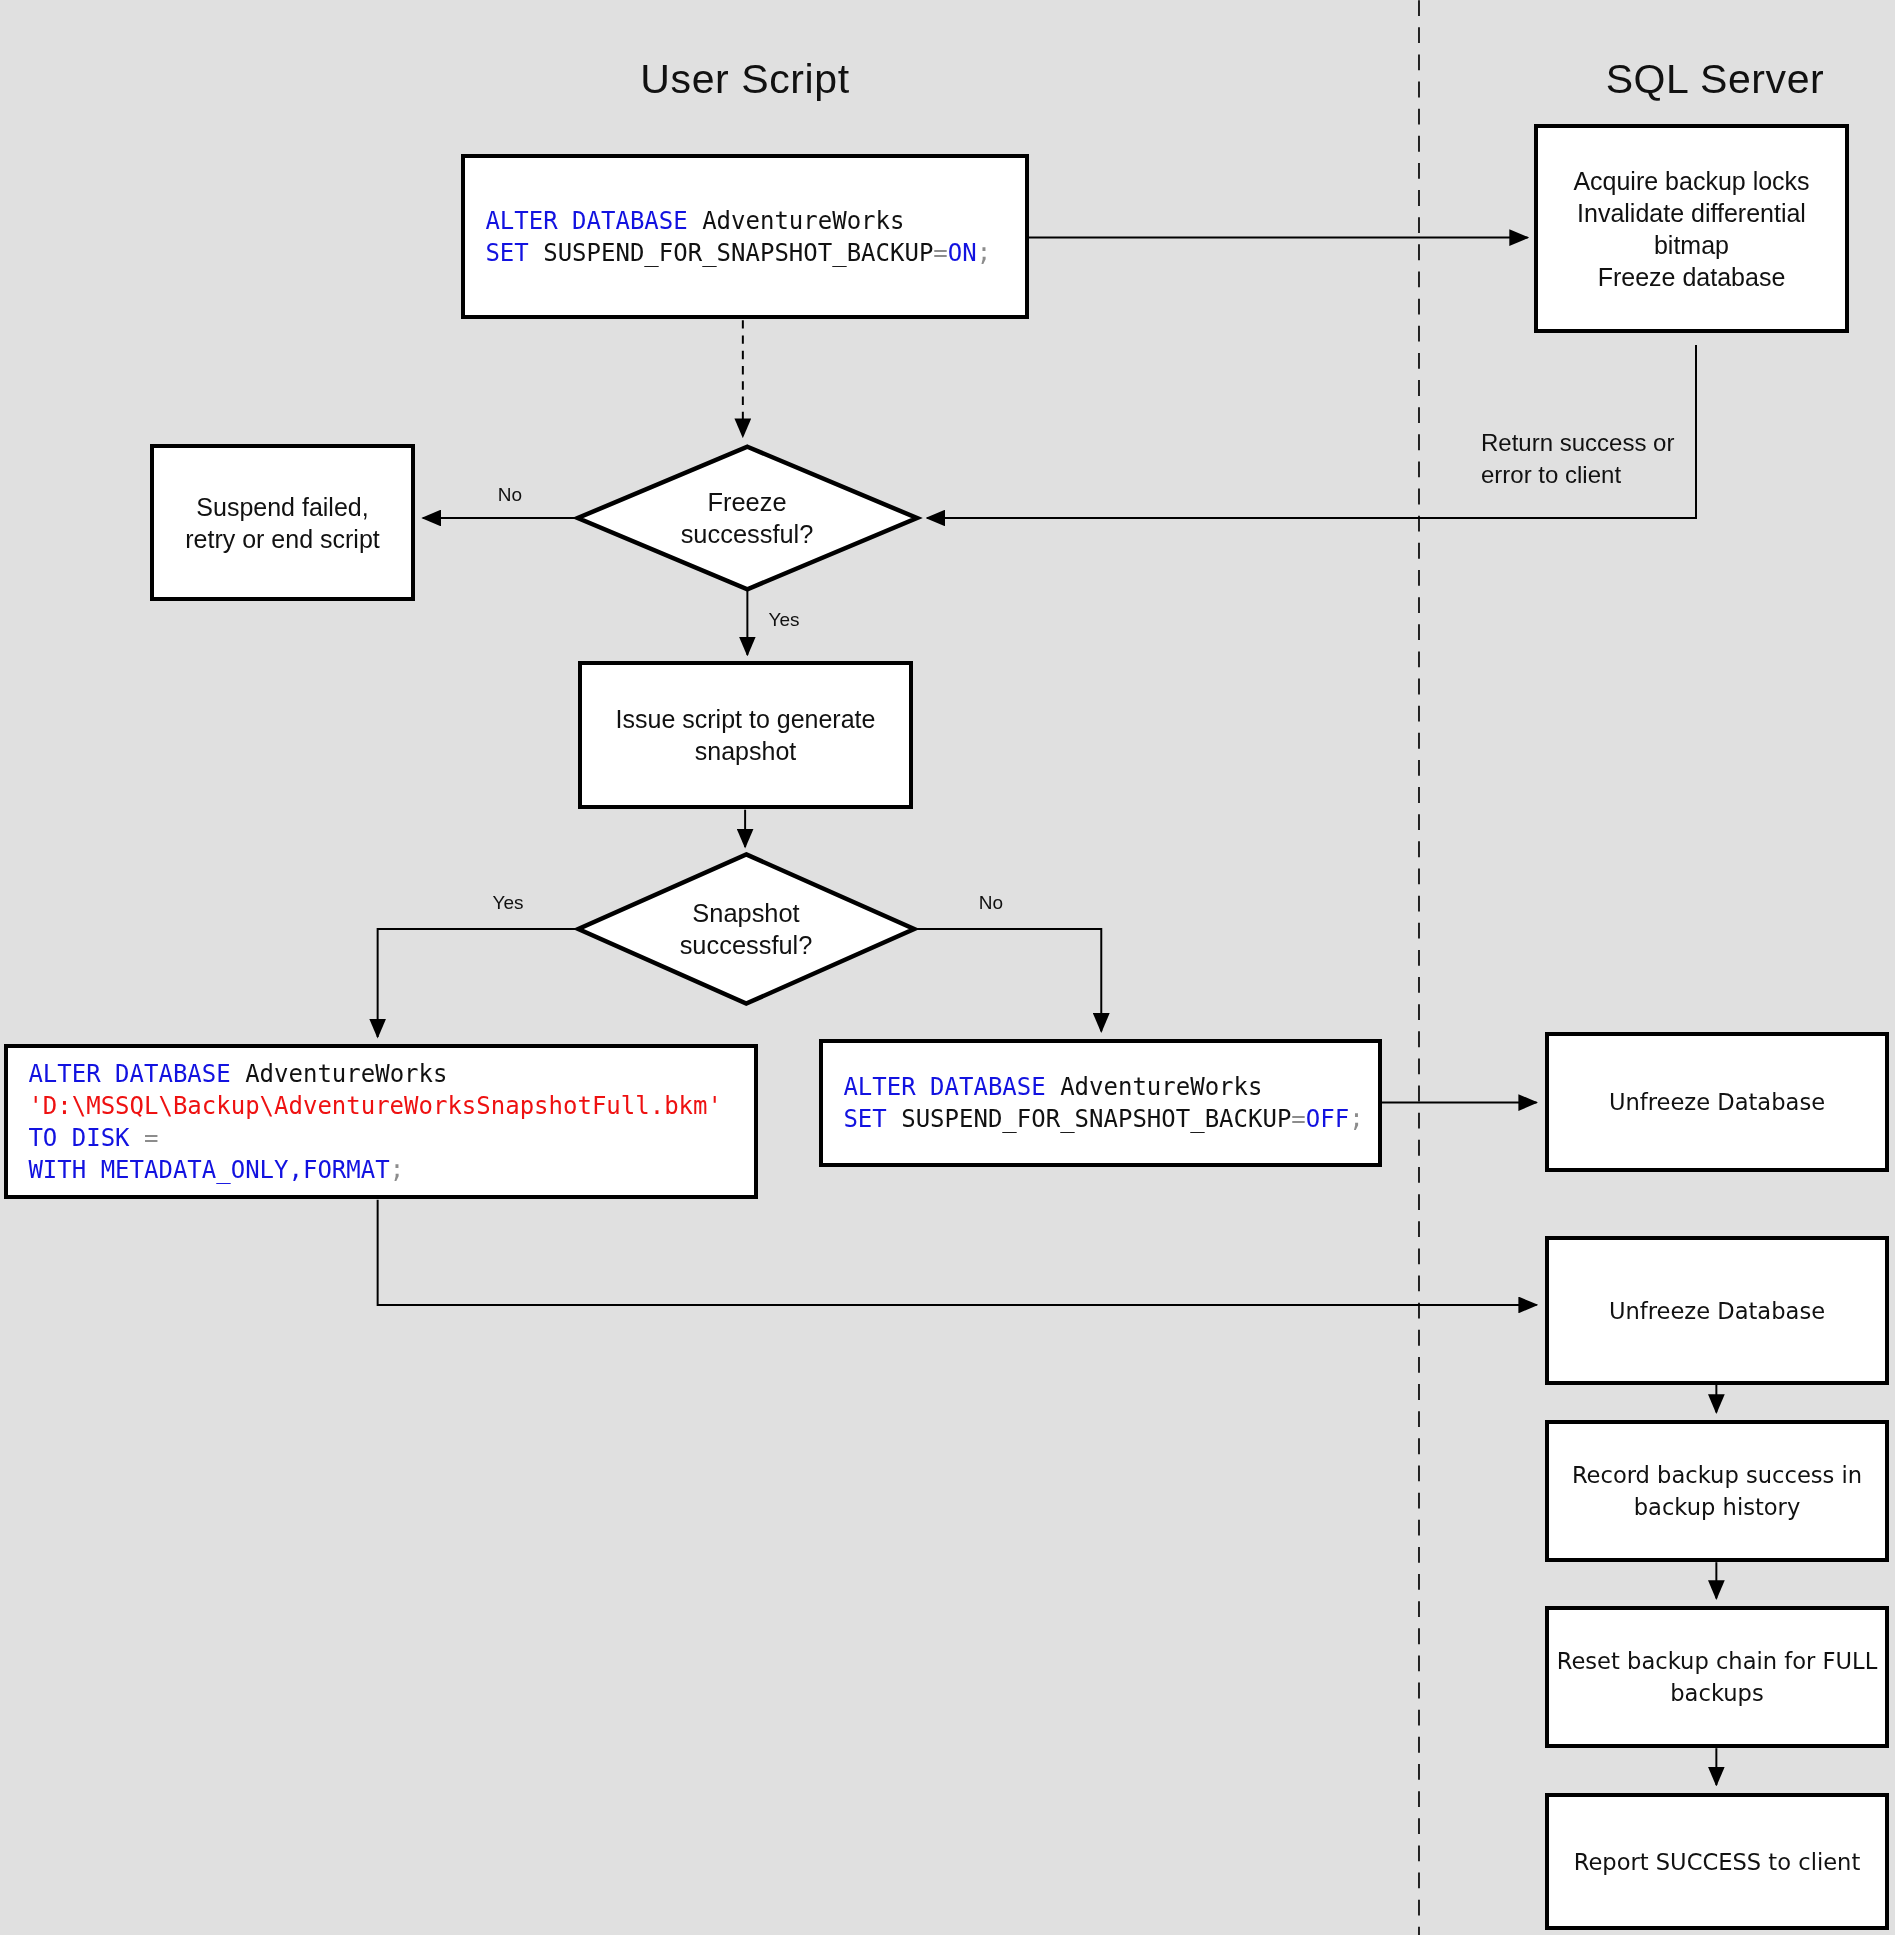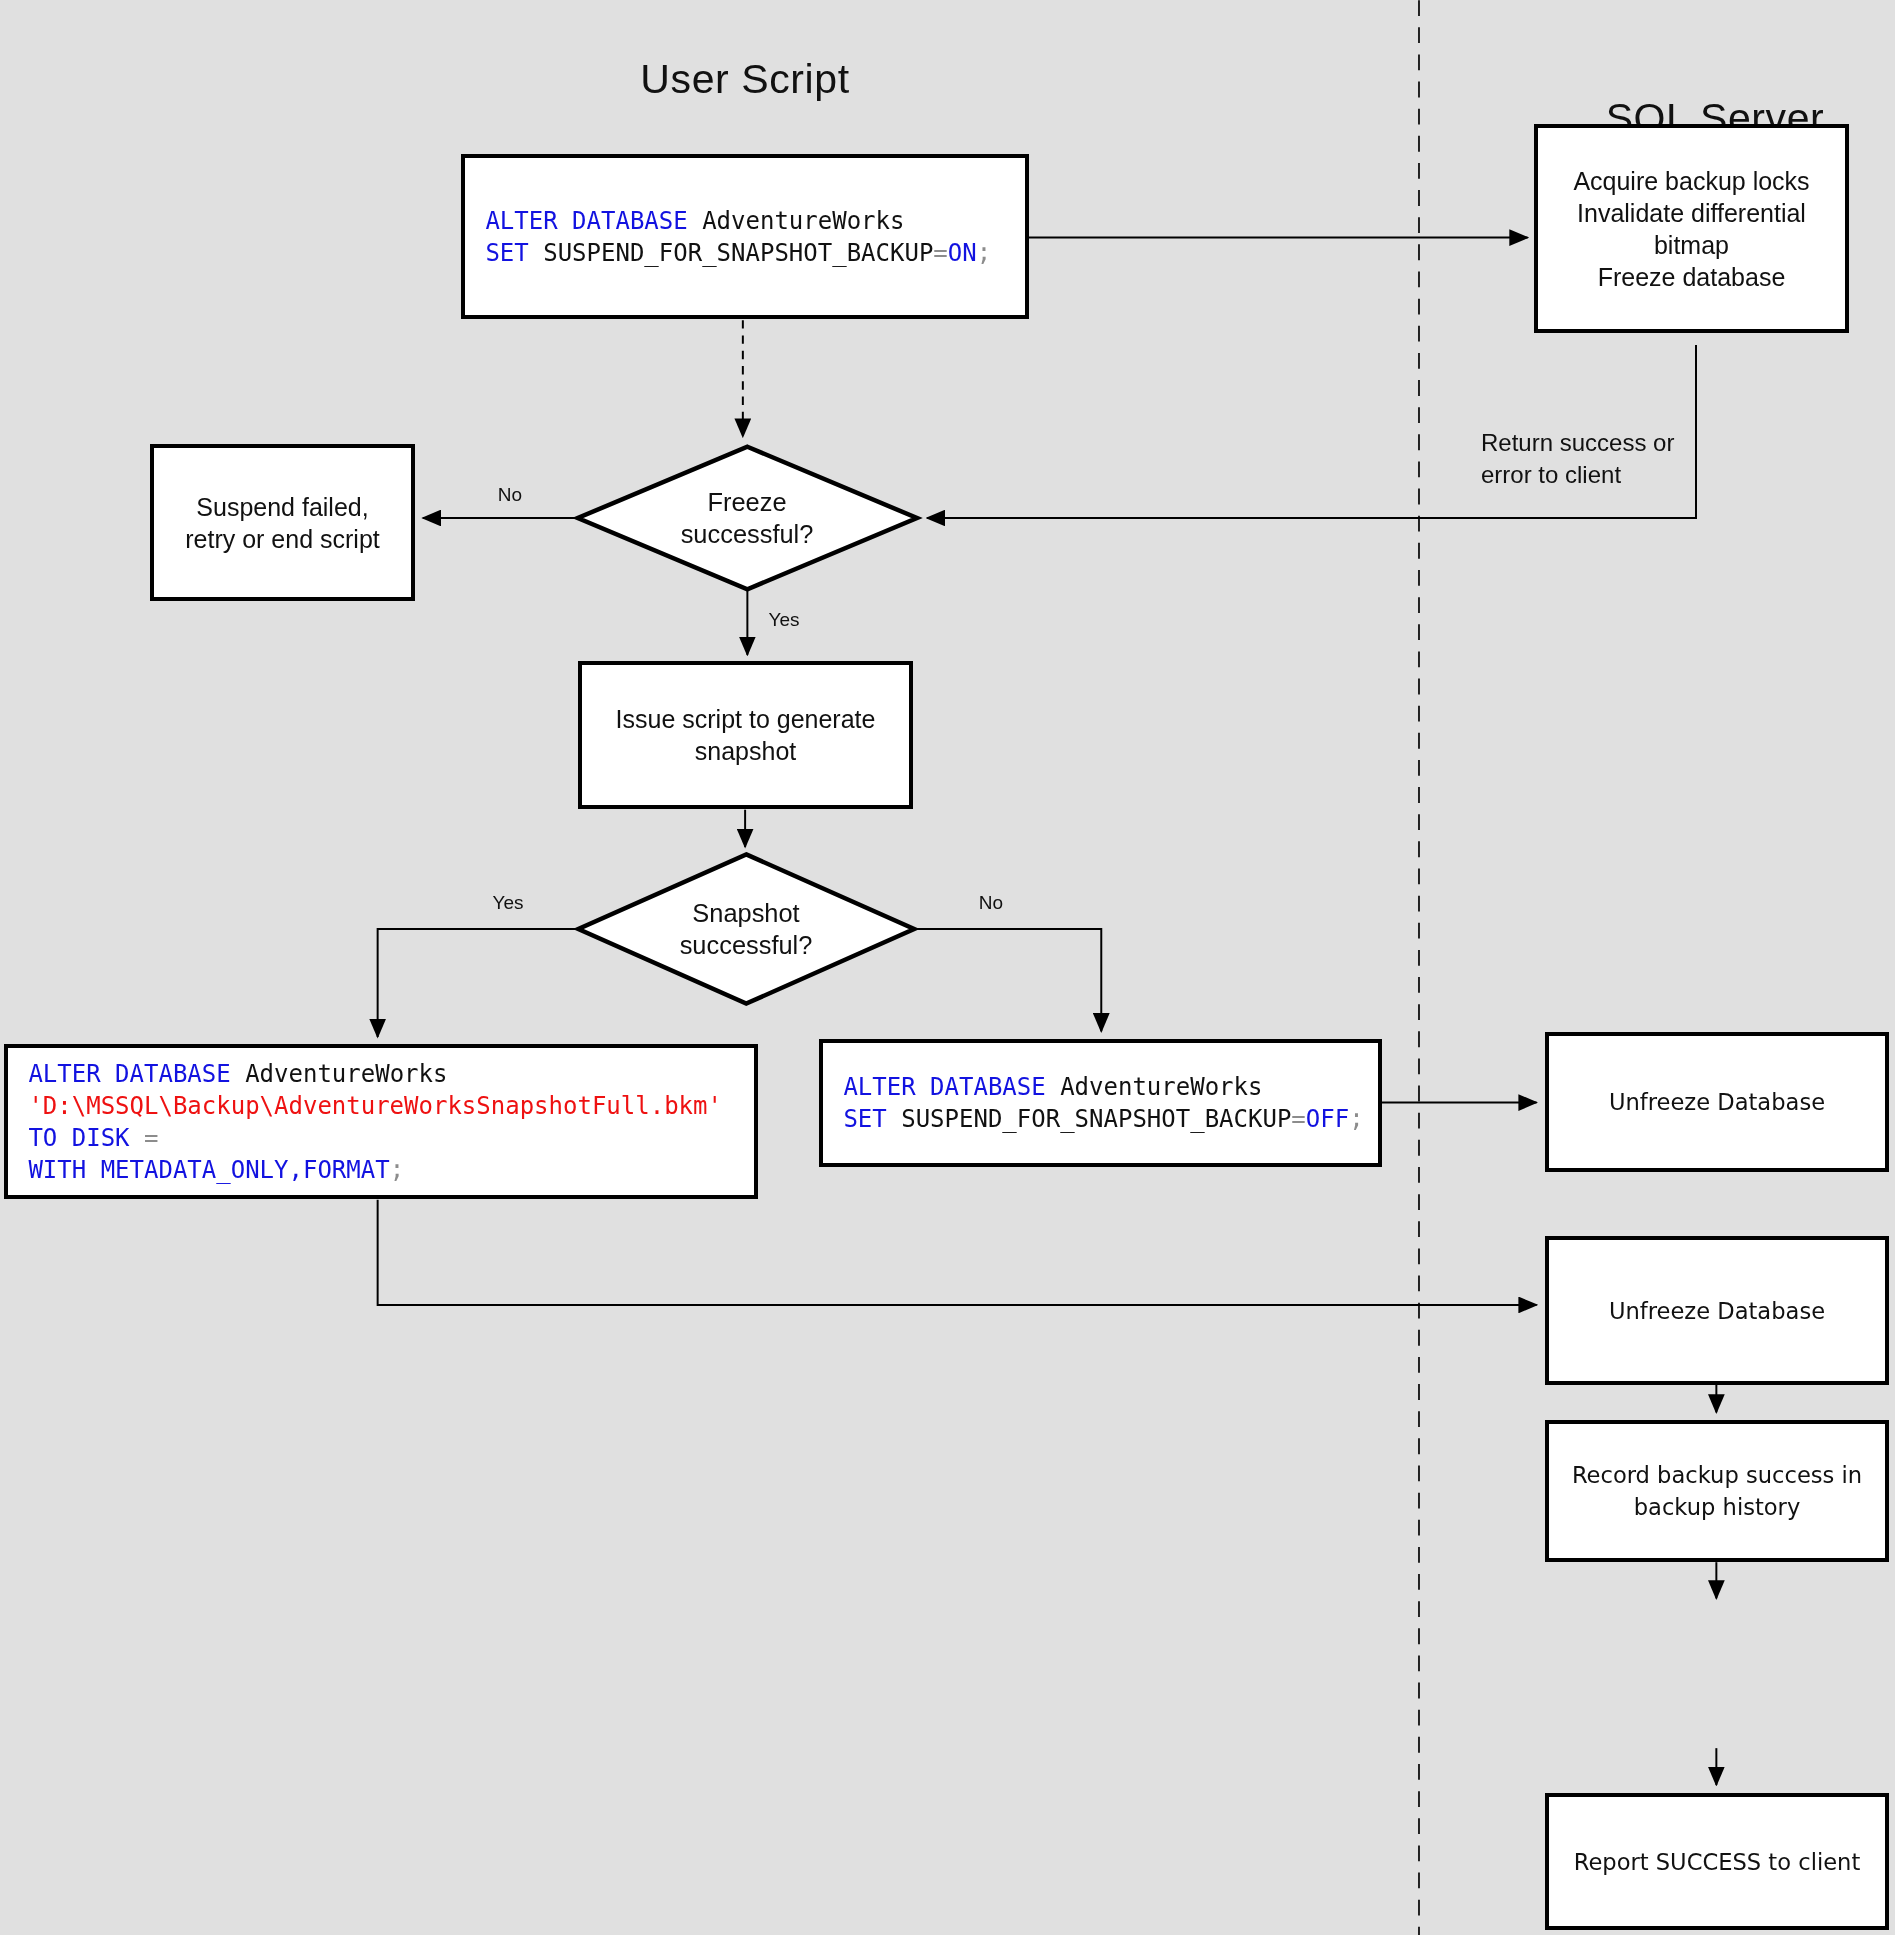--- a/index.html
+++ b/index.html
@@ -99,21 +99,21 @@
     <path d="M 668 2122 V 2308 H 2718" fill="none" stroke="#000" stroke-width="3.5" marker-end="url(#arrow)"></path>
     <path d="M 3036 2449 V 2498" fill="none" stroke="#000" stroke-width="3.5" marker-end="url(#arrow)"></path>
     <path d="M 3036 2763 V 2827" fill="none" stroke="#000" stroke-width="3.5" marker-end="url(#arrow)"></path>
     <path d="M 3036 3092 V 3157" fill="none" stroke="#000" stroke-width="3.5" marker-end="url(#arrow)"></path>
 
     <polygon points="1322,790 1622,916 1322,1042 1022,916" fill="#fff" stroke="#000" stroke-width="8"></polygon>
     <polygon points="1320,1511 1617,1643 1320,1775 1023,1643" fill="#fff" stroke="#000" stroke-width="8"></polygon>
   </svg>
 
   <div class="lane-title" style="left:745px;top:79px;">User Script</div>
-  <div class="lane-title" style="left:1715px;top:79px;margin-top:39px;">SQL Server</div>
+  <div class="lane-title" style="left:1715px;top:79px;">SQL Server</div>
 
   <div class="pbox codebox" style="left:461px;top:154px;width:568px;height:165px;">
     <div class="code"><div><span class="c-kw">ALTER DATABASE</span><span class="c-tx"> AdventureWorks</span></div><div><span class="c-kw">SET</span><span class="c-tx"> SUSPEND_FOR_SNAPSHOT_BACKUP</span><span class="c-op">=</span><span class="c-kw">ON</span><span class="c-op">;</span></div></div>
   </div>
 
   <div class="pbox codebox" style="left:4px;top:1044px;width:754px;height:155px;">
     <div class="code"><div><span class="c-kw">ALTER DATABASE</span><span class="c-tx"> AdventureWorks</span></div><div><span class="c-str">'D:\MSSQL\Backup\AdventureWorksSnapshotFull.bkm'</span></div><div><span class="c-kw">TO DISK</span><span class="c-tx"> </span><span class="c-op">=</span></div><div><span class="c-kw">WITH METADATA_ONLY,FORMAT</span><span class="c-op">;</span></div></div>
   </div>
 
   <div class="pbox codebox" style="left:819px;top:1039px;width:563px;height:128px;">
@@ -137,20 +137,23 @@
   </div>
 
   <div class="pbox wide-font" style="left:1545px;top:1236px;width:344px;height:149px;">
     <div class="centered">Unfreeze Database</div>
   </div>
 
   <div class="pbox wide-font" style="left:1545px;top:1420px;width:344px;height:142px;">
     <div class="centered">Record backup success in<br>backup history</div>
   </div>
 
+  <div class="pbox wide-font" style="left:1545px;top:1606px;width:344px;height:142px;">
+    <div class="centered">Reset backup chain for FULL<br>backups</div>
+  </div>
 
   <div class="pbox wide-font" style="left:1545px;top:1793px;width:344px;height:137px;">
     <div class="centered">Report SUCCESS to client</div>
   </div>
 
   <div class="diamond-label" style="left:747px;top:518px;">Freeze<br>successful?</div>
   <div class="diamond-label" style="left:746px;top:929px;">Snapshot<br>successful?</div>
 
   <div class="branch-label" style="left:510px;top:495px;">No</div>
   <div class="branch-label" style="left:784px;top:620px;">Yes</div>

